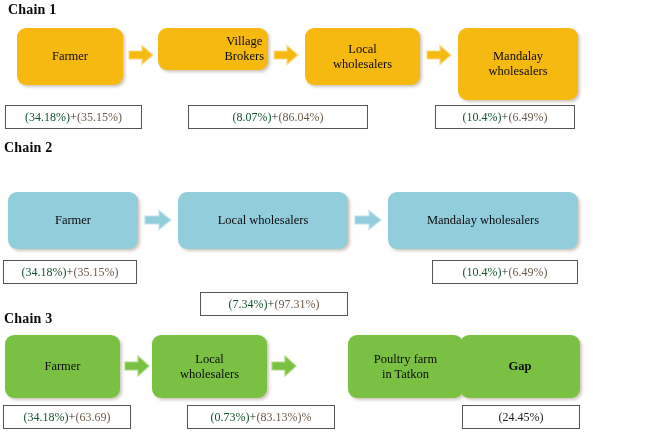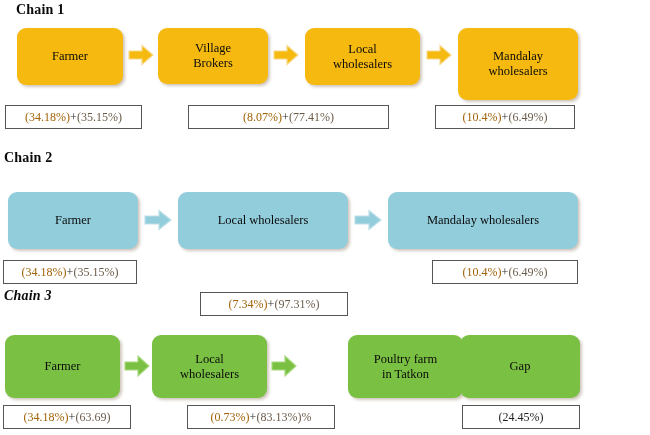--- a/index.html
+++ b/index.html
@@ -59,40 +59,40 @@
     border: 1px solid #555555;
     background: #ffffff;
     display: flex;
     align-items: center;
     justify-content: center;
     font-family: "Liberation Serif", "DejaVu Serif", serif;
     font-size: 12px;
     white-space: nowrap;
     color: #3a3a3a;
   }
-  .pctbox .p1 { color: #a16207; }
+  .pctbox .p1 { color: #14532d; }
   .pctbox .sep { color: #2b2b2b; }
   .pctbox .p2 { color: #6B5B49; text-align: right; }
   .pctbox .plain { color: #1f1f1f; }
 </style>
 </head>
 <body>
 
-<div class="chain-heading" style="left:16px; top:2px;">Chain 1</div>
+<div class="chain-heading" style="left:8px; top:2px;">Chain 1</div>
 
 <div class="node orange" style="left:17px; top:28px; width:106px; height:57px;">
   <span class="node-label">Farmer</span>
 </div>
 <div class="arrow" style="left:128px; top:44px; width:26px; height:22px;">
   <svg viewBox="0 0 26 22" preserveAspectRatio="none">
     <polygon points="1,7 14,7 14,1.5 25,11 14,20.5 14,15 1,15" fill="#F5B910" stroke="#F7D98A" stroke-width="1.2"></polygon>
   </svg>
 </div>
 
-<div class="node orange" style="left:158px; top:28px; width:110px; height:56px;">
+<div class="node orange" style="left:158px; top:28px; width:110px; height:42px;justify-content:flex-end;">
   <span class="node-label">Village
 Brokers</span>
 </div>
 <div class="arrow" style="left:273px; top:44px; width:26px; height:22px;">
   <svg viewBox="0 0 26 22" preserveAspectRatio="none">
     <polygon points="1,7 14,7 14,1.5 25,11 14,20.5 14,15 1,15" fill="#F5B910" stroke="#F7D98A" stroke-width="1.2"></polygon>
   </svg>
 </div>
 
 <div class="node orange" style="left:305px; top:28px; width:115px; height:57px;">
@@ -108,32 +108,32 @@
 <div class="node orange" style="left:458px; top:28px; width:120px; height:72px;">
   <span class="node-label">Mandalay
 wholesalers</span>
 </div>
 
 <div class="pctbox" style="left:5px; top:105px; width:137px; height:24px;">
   <span class="p1">(34.18%)</span>
     <span class="sep">+</span>
     <span class="p2">(35.15%)</span>
 </div>
-<div class="pctbox" style="left:188px; top:105px; width:201px; height:24px;">
+<div class="pctbox" style="left:188px; top:105px; width:180px; height:24px;">
   <span class="p1">(8.07%)</span>
     <span class="sep">+</span>
-    <span class="p2">(77.41%)</span>
+    <span class="p2">(86.04%)</span>
 </div>
 <div class="pctbox" style="left:435px; top:105px; width:140px; height:24px;">
   <span class="p1">(10.4%)</span>
     <span class="sep">+</span>
     <span class="p2">(6.49%)</span>
 </div>
 
-<div class="chain-heading" style="left:4px; top:150px;">Chain 2</div>
+<div class="chain-heading" style="left:4px; top:140px;">Chain 2</div>
 
 <div class="node blue" style="left:8px; top:192px; width:130px; height:57px;">
   <span class="node-label">Farmer</span>
 </div>
 <div class="arrow" style="left:144px; top:209px; width:28px; height:22px;">
   <svg viewBox="0 0 28 22" preserveAspectRatio="none">
     <polygon points="1,7 15,7 15,1.5 27,11 15,20.5 15,15 1,15" fill="#92CDDC" stroke="#BFE0E9" stroke-width="1.2"></polygon>
   </svg>
 </div>
 
@@ -159,21 +159,21 @@
   <span class="p1">(7.34%)</span>
     <span class="sep">+</span>
     <span class="p2">(97.31%)</span>
 </div>
 <div class="pctbox" style="left:432px; top:260px; width:146px; height:24px;">
   <span class="p1">(10.4%)</span>
     <span class="sep">+</span>
     <span class="p2">(6.49%)</span>
 </div>
 
-<div class="chain-heading" style="left:4px; top:288px;font-style:italic;">Chain 3</div>
+<div class="chain-heading" style="left:4px; top:311px;">Chain 3</div>
 
 <div class="node green" style="left:5px; top:335px; width:115px; height:63px;">
   <span class="node-label">Farmer</span>
 </div>
 <div class="arrow" style="left:124px; top:354px; width:26px; height:24px;">
   <svg viewBox="0 0 26 24" preserveAspectRatio="none">
     <polygon points="1,8 14,8 14,2 25,12 14,22 14,16 1,16" fill="#7AC143" stroke="#A9D97E" stroke-width="1.2"></polygon>
   </svg>
 </div>
 
@@ -185,21 +185,21 @@
   <svg viewBox="0 0 26 24" preserveAspectRatio="none">
     <polygon points="1,8 14,8 14,2 25,12 14,22 14,16 1,16" fill="#7AC143" stroke="#A9D97E" stroke-width="1.2"></polygon>
   </svg>
 </div>
 
 <div class="node green" style="left:300px; top:335px; width:115px; height:63px;margin-left:48px;">
   <span class="node-label">Poultry farm
 in Tatkon</span>
 </div>
 
-<div class="node green" style="left:460px; top:335px; width:120px; height:63px;">
+<div class="node green" style="left:460px; top:335px; width:120px; height:63px;font-weight:bold;">
   <span class="node-label">Gap</span>
 </div>
 
 <div class="pctbox" style="left:3px; top:405px; width:128px; height:24px;">
   <span class="p1">(34.18%)</span>
     <span class="sep">+</span>
     <span class="p2">(63.69)</span>
 </div>
 <div class="pctbox" style="left:150px; top:405px; width:148px; height:24px;margin-left:37px;">
   <span class="p1">(0.73%)</span>

